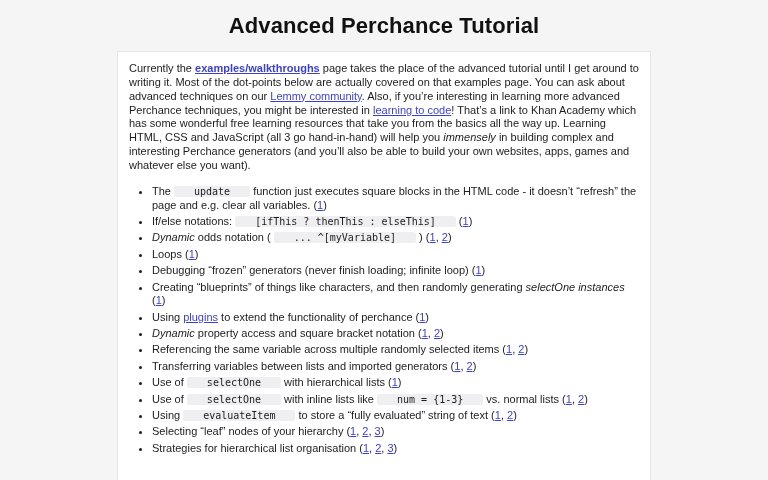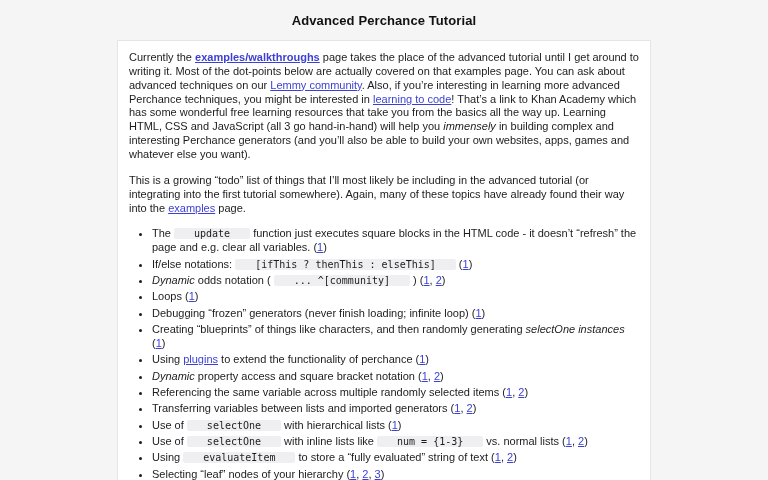--- a/index.html
+++ b/index.html
@@ -14,21 +14,21 @@
   html,body{margin:0;padding:0;}
   body{
     width:768px;height:480px;overflow:hidden;
     background:var(--page-bg);
     font-family:"Liberation Sans",sans-serif;
     color:var(--text);
   }
   h1{
     margin:13px 0 12px;
     text-align:center;
-    font-size:13px;
+    font-size:22px;
     font-weight:700;
     color:#111;
     letter-spacing:0.1px;
   }
   .card{
     width:534px;
     margin:0 auto;
     background:var(--card-bg);
     border:1px solid var(--card-border);
     padding:10px 11px 24px;
@@ -50,25 +50,24 @@
   }
   em{font-style:italic;}
 </style>
 </head>
 <body>
 
 <h1>Advanced Perchance Tutorial</h1>
 
 <div class="card">
   <p>Currently the <a class="bold">examples/walkthroughs</a> page takes the place of the advanced tutorial until I get around to writing it. Most of the dot-points below are actually covered on that examples page. You can ask about advanced techniques on our <a>Lemmy community</a>. Also, if you’re interesting in learning more advanced Perchance techniques, you might be interested in <a>learning to code</a>! That’s a link to Khan Academy which has some wonderful free learning resources that take you from the basics all the way up. Learning HTML, CSS and JavaScript (all 3 go hand-in-hand) will help you <em>immensely</em> in building complex and interesting Perchance generators (and you’ll also be able to build your own websites, apps, games and whatever else you want).</p>
-  <p>This is a growing “todo” list of things that I’ll most likely be including in the advanced tutorial (or integrating into the first tutorial somewhere). Again, many of these topics have already found their way into the <a>examples</a> page.</p>
   <ul>
       <li>The <code>update</code> function just executes square blocks in the HTML code - it doesn’t “refresh” the page and e.g. clear all variables. (<a>1</a>)</li>
       <li>If/else notations: <code>[ifThis ? thenThis : elseThis]</code> (<a>1</a>)</li>
-      <li><em>Dynamic</em> odds notation ( <code>... ^[community]</code> ) (<a>1</a>, <a>2</a>)</li>
+      <li><em>Dynamic</em> odds notation ( <code>... ^[myVariable]</code> ) (<a>1</a>, <a>2</a>)</li>
       <li>Loops (<a>1</a>)</li>
       <li>Debugging “frozen” generators (never finish loading; infinite loop) (<a>1</a>)</li>
       <li>Creating “blueprints” of things like characters, and then randomly generating <em>selectOne instances</em> (<a>1</a>)</li>
       <li>Using <a>plugins</a> to extend the functionality of perchance (<a>1</a>)</li>
       <li><em>Dynamic</em> property access and square bracket notation (<a>1</a>, <a>2</a>)</li>
       <li>Referencing the same variable across multiple randomly selected items (<a>1</a>, <a>2</a>)</li>
       <li>Transferring variables between lists and imported generators (<a>1</a>, <a>2</a>)</li>
       <li>Use of <code>selectOne</code> with hierarchical lists (<a>1</a>)</li>
       <li>Use of <code>selectOne</code> with inline lists like <code>num = {1-3}</code> vs. normal lists (<a>1</a>, <a>2</a>)</li>
       <li>Using <code>evaluateItem</code> to store a “fully evaluated” string of text (<a>1</a>, <a>2</a>)</li>

